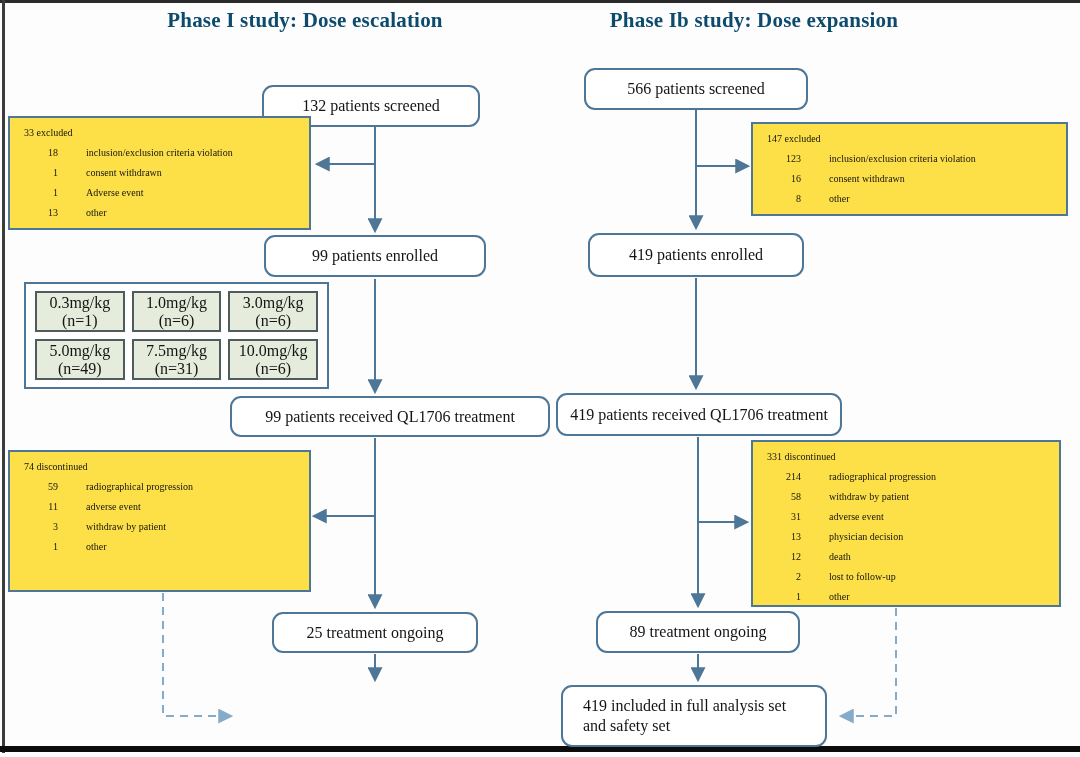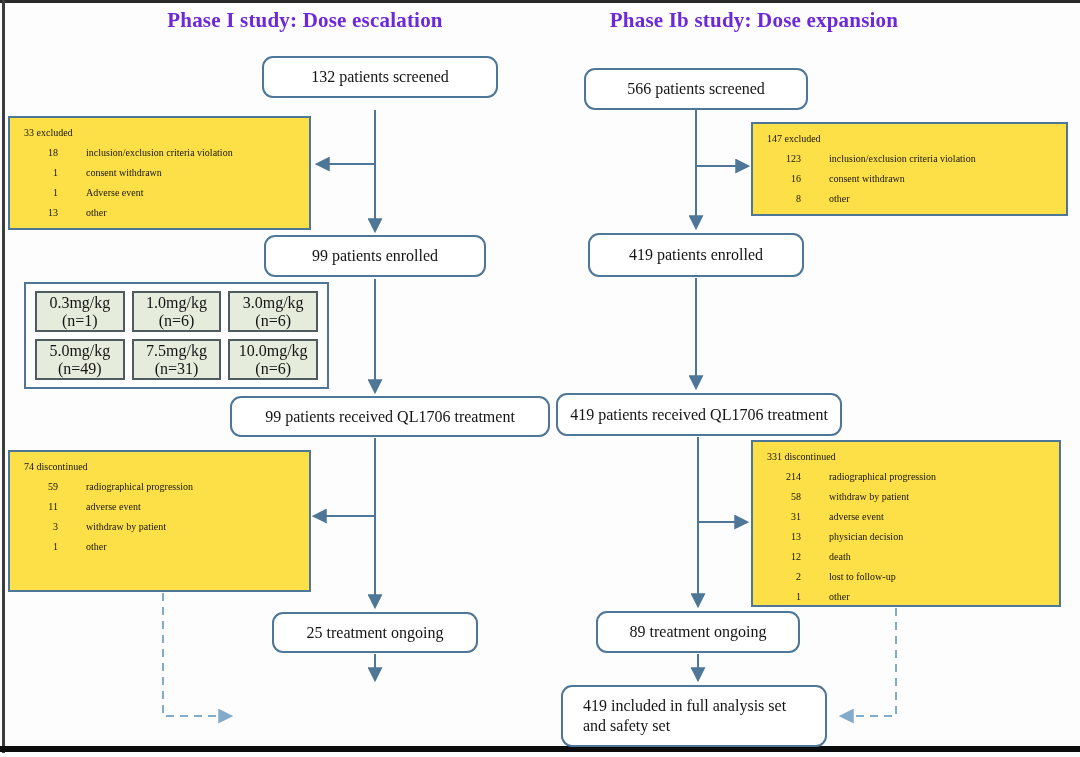--- a/index.html
+++ b/index.html
@@ -7,21 +7,21 @@
     position:relative;width:1080px;height:757px;background:#fdfdfd;overflow:hidden;
     font-family:"Liberation Serif","DejaVu Serif",serif;color:#141414;
   }
   
   .edge-top{position:absolute;left:0;top:0;width:1080px;height:3px;background:#2a2a2a;}
   .edge-left{position:absolute;left:2px;top:0;width:3px;height:753px;background:#3c3c3c;}
   .edge-bottom{position:absolute;left:0;top:746px;width:1080px;height:6px;background:#0c0c0c;}
 
   .title{
     position:absolute;top:8px;height:30px;text-align:center;
-    font-size:21px;font-weight:bold;color:#6d28d9;letter-spacing:.2px;
+    font-size:21px;font-weight:bold;color:#0c4a6e;letter-spacing:.2px;
   }
   .title-left{left:140px;width:330px;}
   .title-right{left:568px;width:372px;}
 
   .rbox{
     position:absolute;box-sizing:border-box;background:#fff;
     border:2px solid #4d7697;border-radius:11px;
     display:flex;align-items:center;justify-content:center;
     font-size:16px;line-height:1.25;text-align:center;padding:2px 8px;
   }
@@ -80,21 +80,21 @@
     <line x1="696" y1="278" x2="696" y2="388" stroke="#4d7697" stroke-width="2" marker-end="url(#arr)"></line>
     <line x1="698" y1="437" x2="698" y2="606" stroke="#4d7697" stroke-width="2" marker-end="url(#arr)"></line>
     <line x1="698" y1="522" x2="747" y2="522" stroke="#4d7697" stroke-width="2" marker-end="url(#arr)"></line>
     <line x1="698" y1="654" x2="698" y2="680" stroke="#4d7697" stroke-width="2" marker-end="url(#arr)"></line>
     <polyline points="896,608 896,716 841,716" fill="none" stroke="#84abc9" stroke-width="2" stroke-dasharray="8 6" marker-end="url(#arrd)"></polyline>
   </svg>
 
   <div class="title title-left">Phase I study: Dose escalation</div>
   <div class="title title-right">Phase Ib study:  Dose expansion</div>
 
-  <div class="rbox" style="left:262px;top:56px;width:236px;height:42px;">
+  <div class="rbox" style="left:262px;top:85px;width:218px;height:42px;">
     <span>132 patients screened</span>
   </div>
 
   <div class="sqbox" style="left:8px;top:116px;width:303px;height:114px;">
     <span class="hdr">33 excluded</span>
     <div class="lrow">
       <span class="num">18</span>
       <span class="lbl">inclusion/exclusion criteria violation</span>
     </div>
     <div class="lrow">

